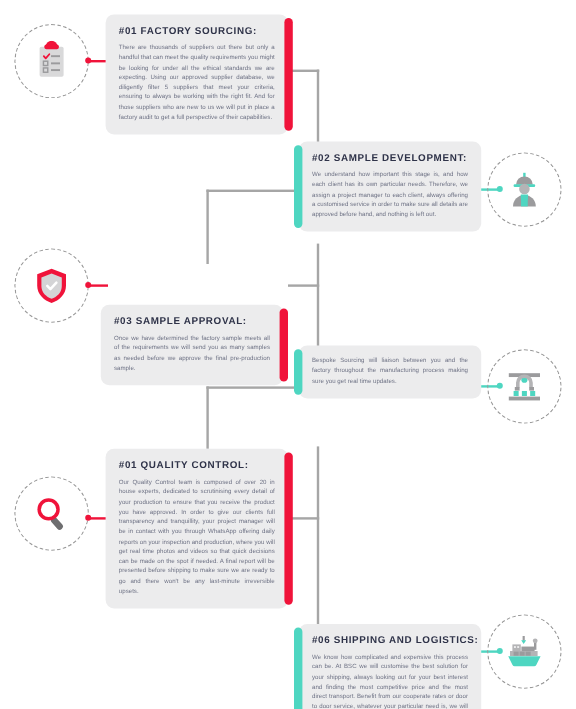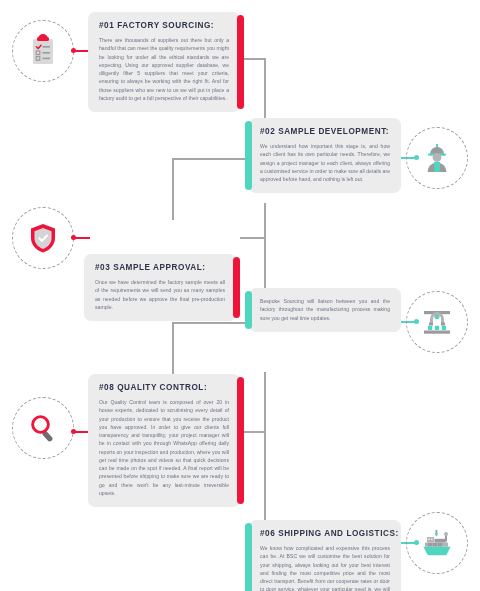--- a/index.html
+++ b/index.html
@@ -174,21 +174,21 @@
       <rect x="19.5" y="20.5" width="5.4" height="12" rx="2.6" fill="#6e6e70" transform="rotate(-42 22 26)"></rect>
       <circle cx="15.5" cy="14.5" r="9.3" fill="#f0133a"></circle>
       <circle cx="15.5" cy="14.5" r="6.4" fill="#ffffff"></circle>
     </svg>
   </div>
   <div class="arm red" style="left:74px; top:431px; width:16px;"></div>
   <div class="dot red" style="left:71px; top:429px;"></div>
 
   <div class="card left" style="left:88px; top:374px; width:152px;">
     <div class="accent"></div>
-    <h2>#08 QUALITY CONTROL:</h2>
+    <h2>#01 QUALITY CONTROL:</h2>
     <p>Our Quality Control team is composed of over 20 in house experts, dedicated to scrutinising every detail of your production to ensure that you receive the product you have approved. In order to give our clients full transparency and tranquillity, your project manager will be in contact with you through WhatsApp offering daily reports on your inspection and production, where you will get real time photos and videos so that quick decisions can be made on the spot if needed. A final report will be presented before shipping to make sure we are ready to go and there won't be any last-minute irreversible upsets.</p>
   </div>
 
   <div class="card right" style="left:249px; top:520px; width:152px;">
     <div class="accent"></div>
     <h2>#06 SHIPPING AND LOGISTICS:</h2>
     <p>We know how complicated and expensive this process can be. At BSC we will customise the best solution for your shipping, always looking out for your best interest and finding the most competitive price and the most direct transport. Benefit from our cooperate rates or door to door service, whatever your particular need is, we will handle it with full transparency.</p>
   </div>
   <div class="arm teal" style="left:401px; top:542px; width:16px;"></div>
   <div class="dot teal" style="left:414px; top:540px;"></div>

